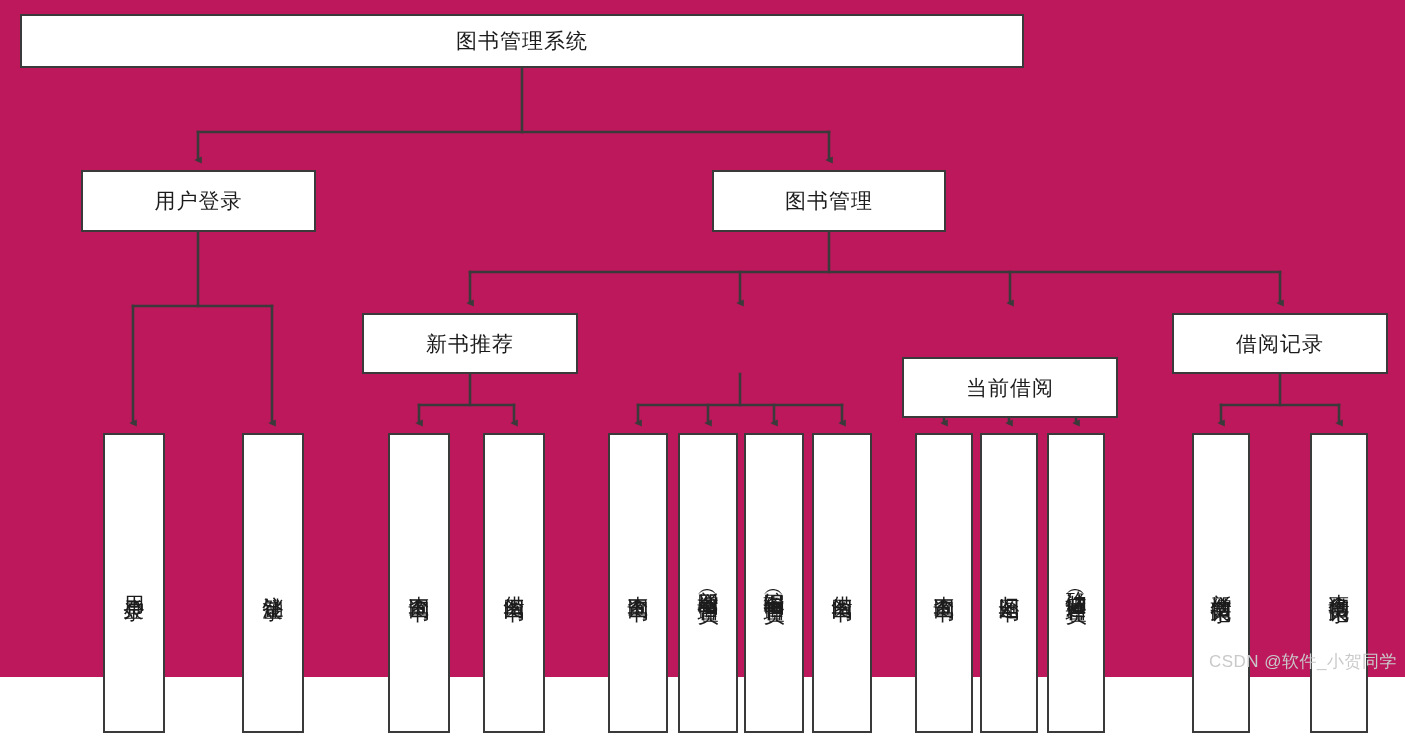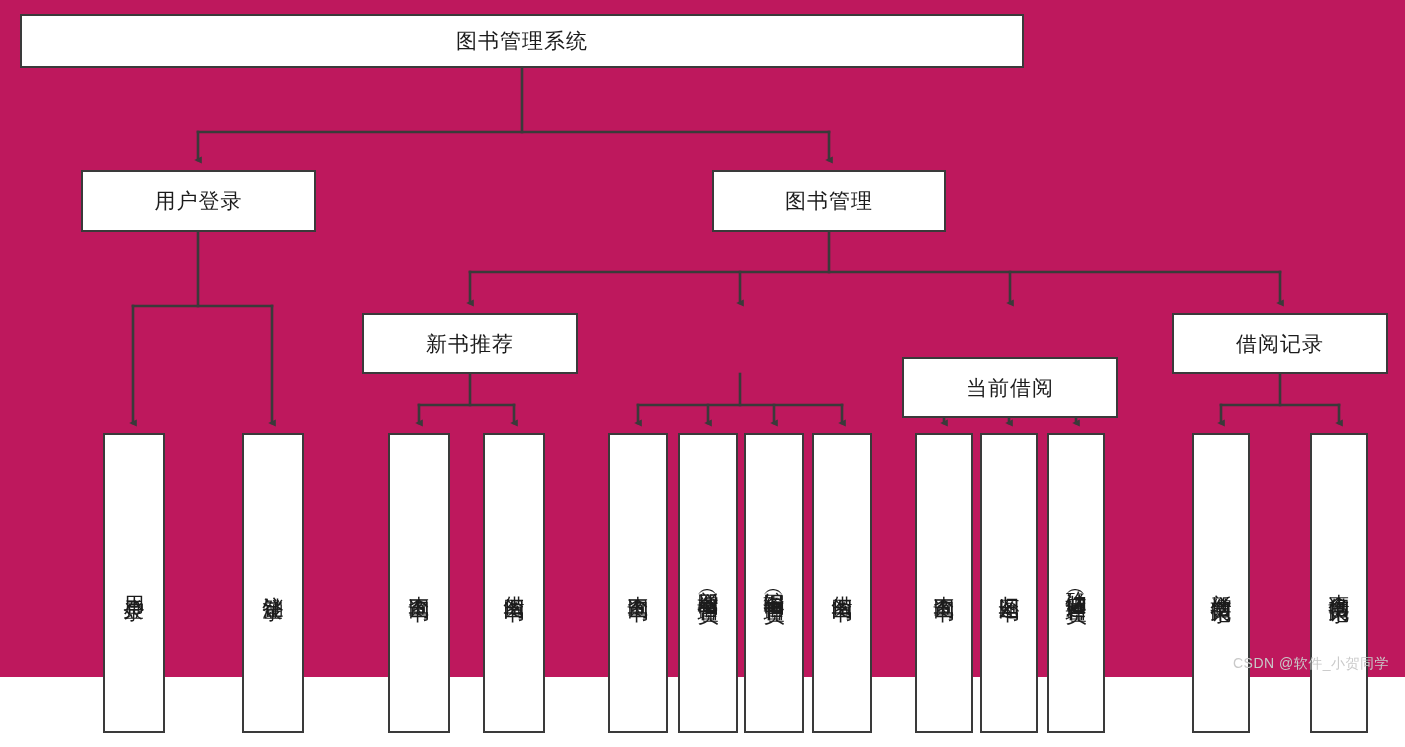--- a/index.html
+++ b/index.html
@@ -55,23 +55,23 @@
     display: block;
     text-align: center;
     white-space: nowrap;
   }
   .node.horizontal .htext {
     display: block;
     white-space: nowrap;
   }
   #watermark {
     position: absolute;
-    right: 16px;
+    right: 8px;
     bottom: 4px;
-    font-size: 14px;
+    font-size: 17px;
     color: #c9c9c9;
     white-space: nowrap;
     letter-spacing: 0.5px;
   }
 </style>
 </head>
 <body>
 
 <div id="diagram-root">
 

